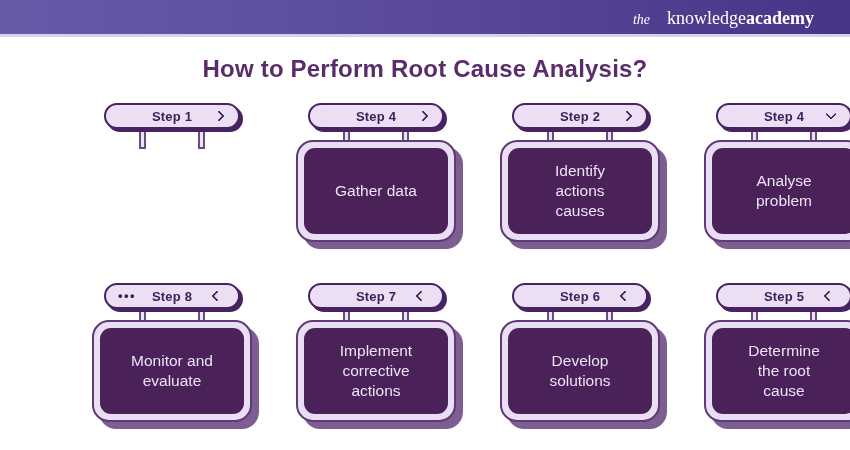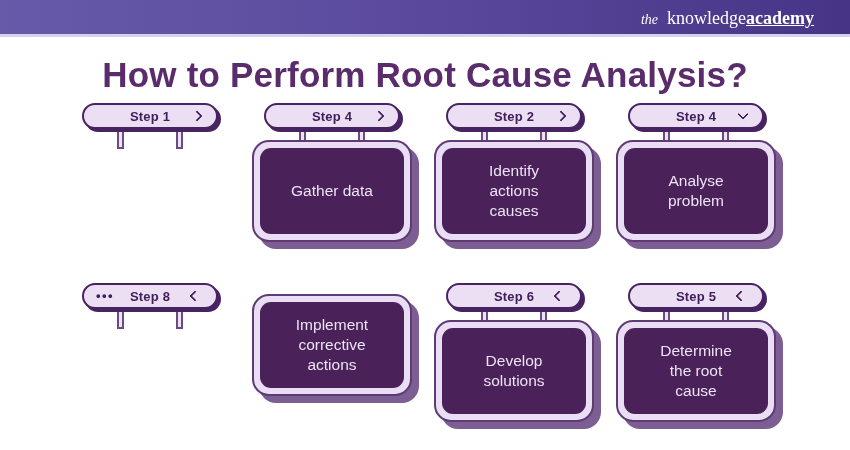--- a/index.html
+++ b/index.html
@@ -10,36 +10,36 @@
   .header-band {
     position:absolute; top:0; left:0; width:850px; height:37px;
     background:linear-gradient(90deg,#675aa9 0%,#5d4da0 40%,#473487 100%);
     border-bottom:3px solid #d7d1ea;
   }
   .logo {
     position:absolute; right:36px; top:7px; color:#ffffff;
     font-family:"Liberation Serif","DejaVu Serif",serif; font-size:18px; line-height:22px;
     white-space:nowrap;
   }
-  .logo .logo-the { font-style:italic; font-size:14px; margin-right:9px; }
-  .logo .logo-academy { font-weight:bold;text-decoration:underline; }
+  .logo .logo-the { font-style:italic; font-size:14px; margin-right:17px; }
+  .logo .logo-academy { font-weight:bold; }
 
   
   .page-title {
     position:absolute; top:55px; left:0; width:100%;
-    text-align:center; font-size:35px; font-weight:bold; color:#5b2c6b;
+    text-align:center; font-size:24px; font-weight:bold; color:#5b2c6b;
     letter-spacing:0.2px;
   }
 
   
   .row { position:absolute; left:70px; display:flex; gap:22px; }
   .row-1 { top:103px; }
   .row-2 { top:283px; }
 
-  .step { position:relative; width:160px; height:140px; }
+  .step { position:relative; width:160px; height:140px;margin-left:22px; }
 
   
   .pill {
     position:relative; margin:0 auto; width:136px; height:26px; z-index:3;
     background:#ecdff4; border:2px solid #472361; border-radius:14px;
     box-shadow:3px 3px 0 #472361;
     display:flex; align-items:center; justify-content:center;
   }
   .pill-label { font-size:13px; font-weight:bold; color:#40205a; letter-spacing:0.2px; }
 
@@ -141,23 +141,30 @@
   <div class="row row-2">
 
     <div class="step">
       <div class="pill">
         <span class="dots">•••</span>
         <span class="pill-label">Step 8</span>
         <span class="chev chev-left"></span>
       </div>
       <span class="conn conn-left"></span>
       <span class="conn conn-right"></span>
+      <div class="card">
+        <div class="card-inner">Monitor and evaluate</div>
+      </div>
     </div>
 
     <div class="step">
+      <div class="pill">
+        <span class="pill-label">Step 7</span>
+        <span class="chev chev-left"></span>
+      </div>
       <span class="conn conn-left"></span>
       <span class="conn conn-right"></span>
       <div class="card">
         <div class="card-inner">Implement corrective actions</div>
       </div>
     </div>
 
     <div class="step">
       <div class="pill">
         <span class="pill-label">Step 6</span>

